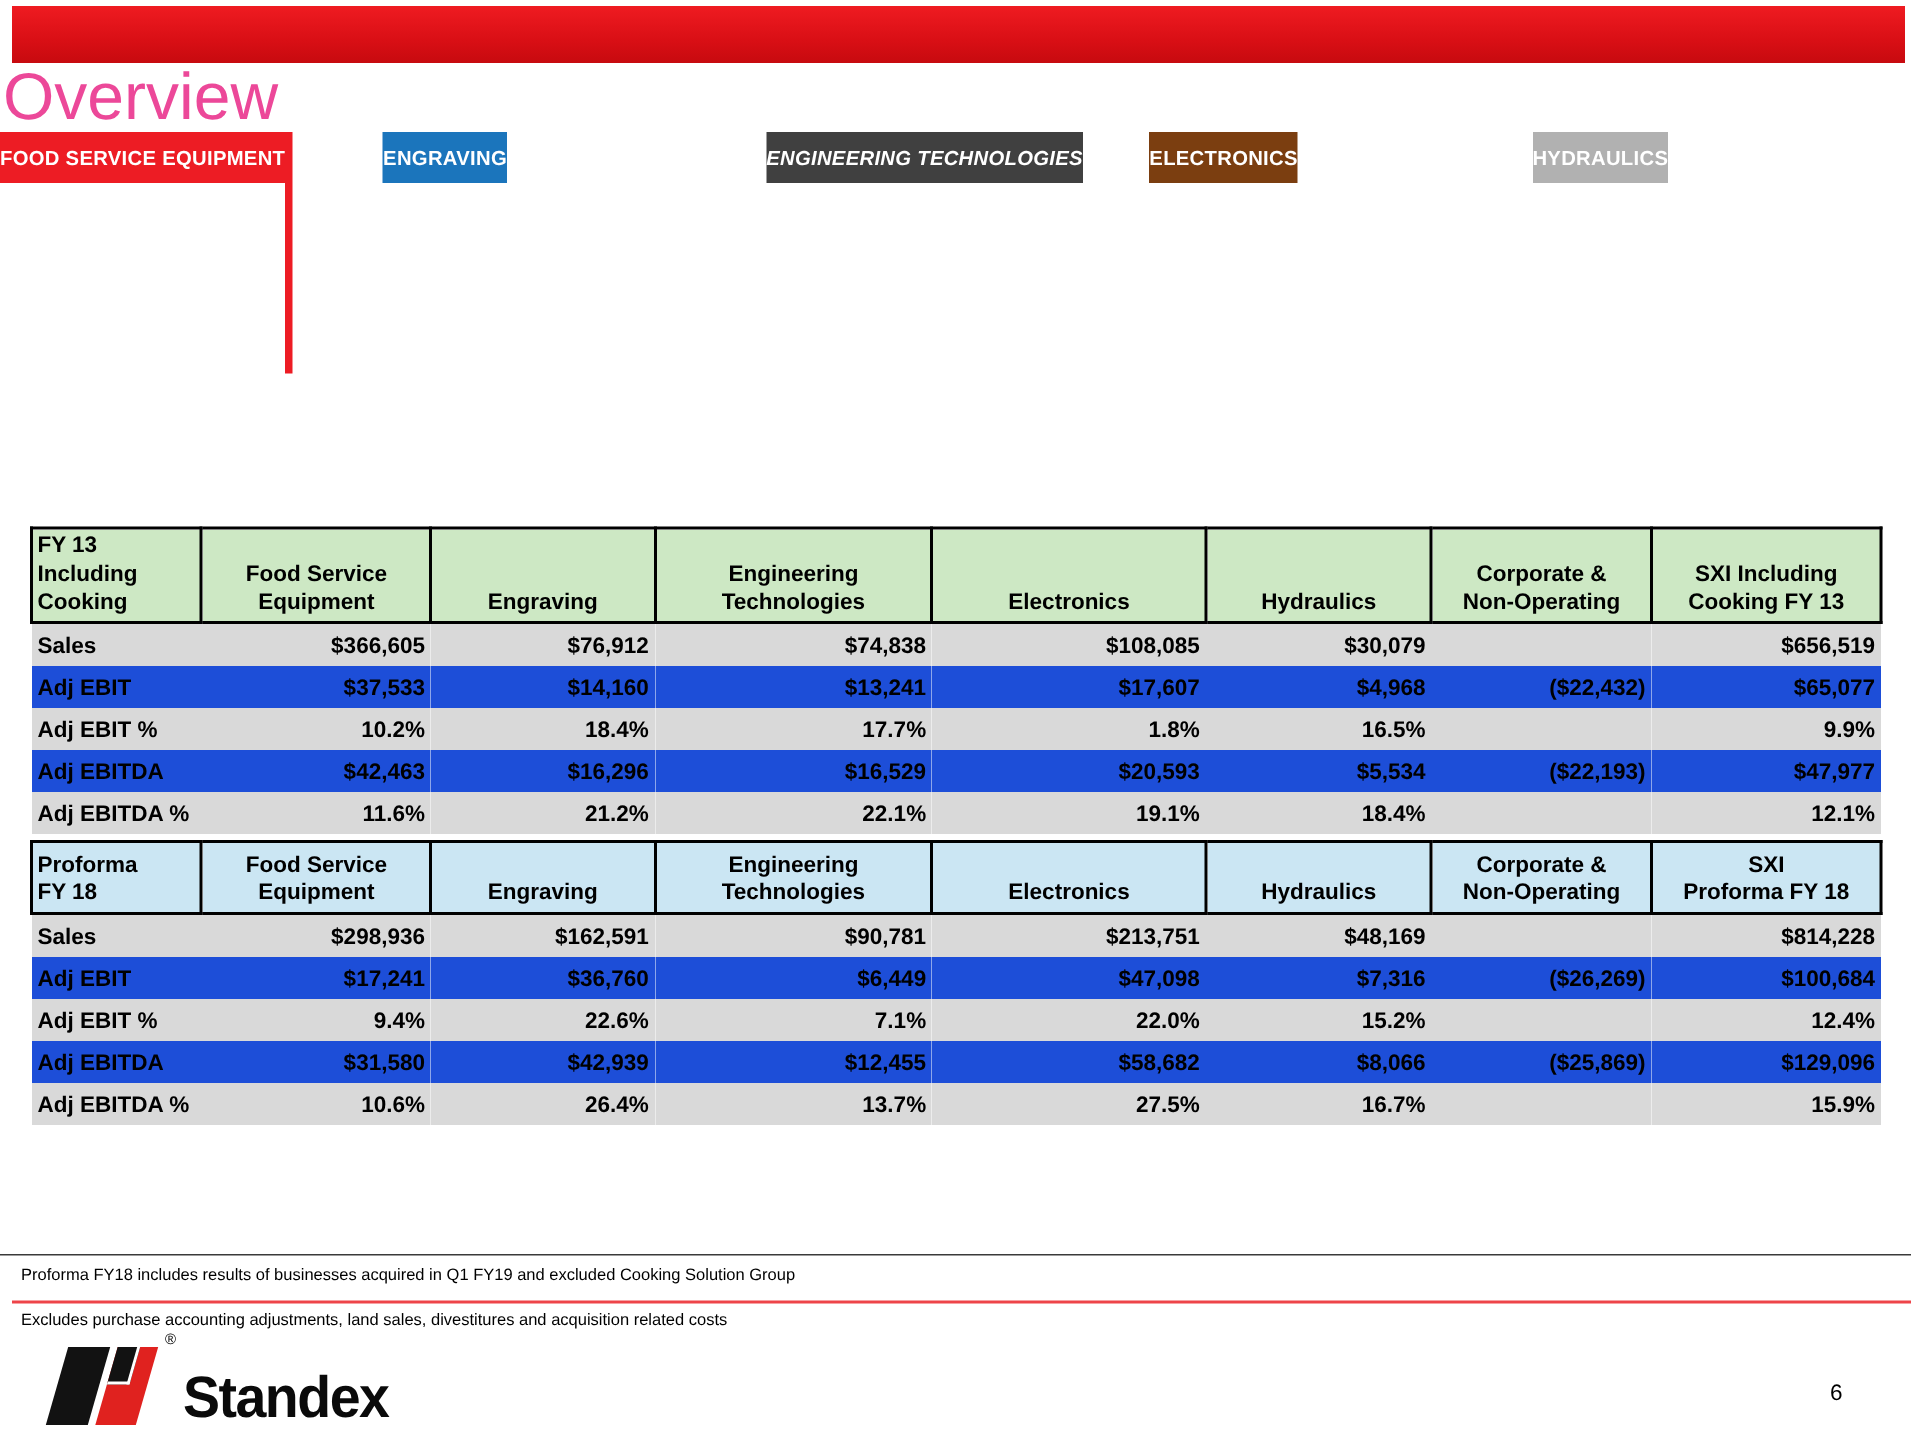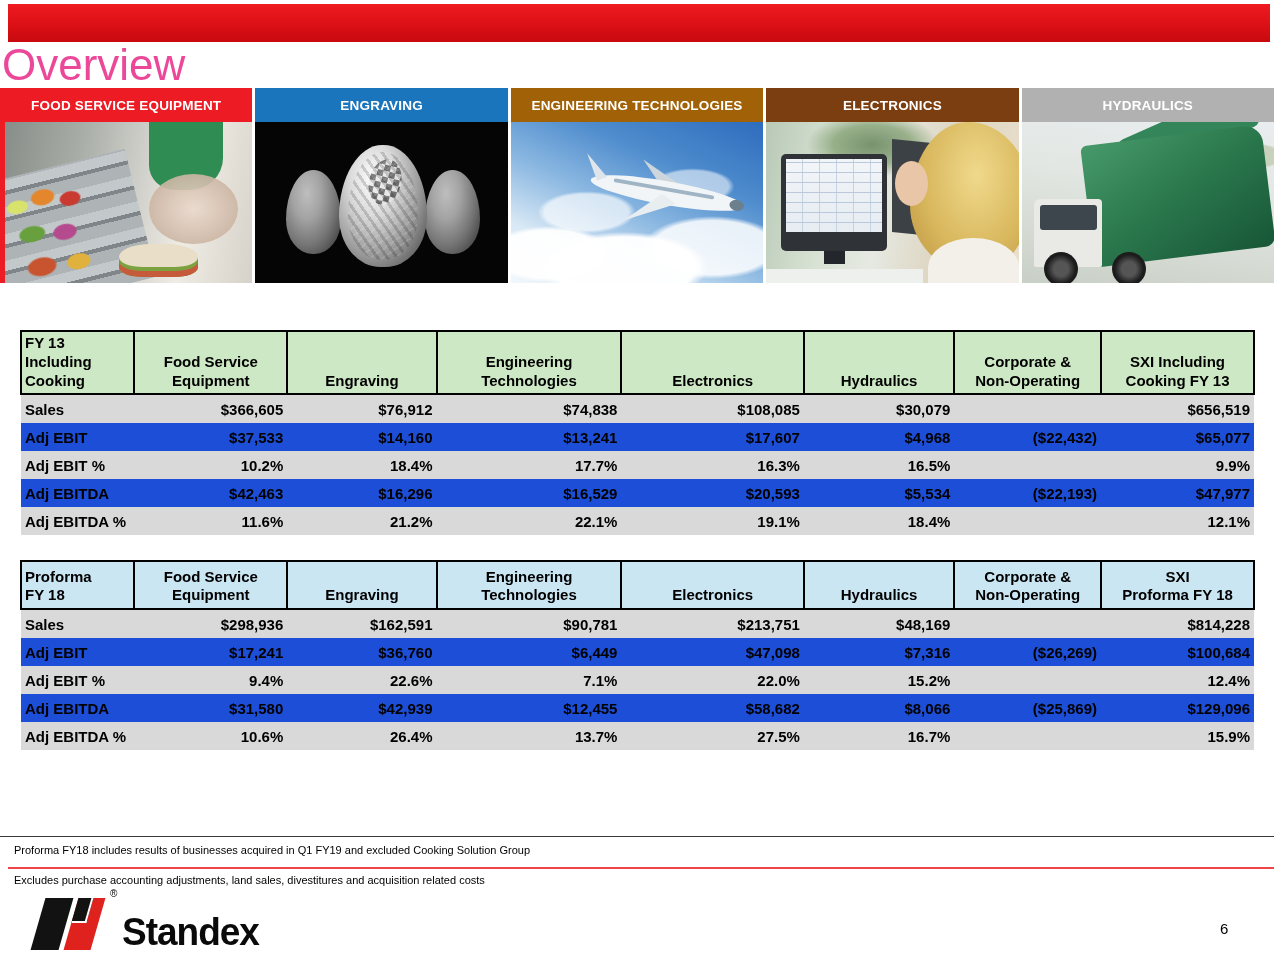--- a/index.html
+++ b/index.html
@@ -9,21 +9,21 @@
   }
 
   
   .top-bar { position:absolute; left:8px; top:4px; width:1262px; height:38px;
     background:linear-gradient(180deg,#ef1b21 0%,#d90f15 60%,#c70a0f 100%); }
   .title { position:absolute; left:2px; top:42px; margin:0; font-size:44px;
     font-weight:400; line-height:1.05; color:#ec4899; }
 
   
   .strip { position:absolute; left:0; top:88px; width:1274px; display:flex; gap:3px; }
-  .seg-col { flex:1 1 0; display:flex; flex-direction:column; min-width:0; }
+  .seg-col { flex:1 1 0; display:flex; flex-direction:row; min-width:0; }
   .tab { height:34px; display:flex; align-items:center; justify-content:center;
     color:#fff; font-weight:700; font-size:13.5px; letter-spacing:.2px; white-space:nowrap; }
   .photo { height:161px; position:relative; overflow:hidden; }
 
   
   .ph1 { border-left:5px solid #ed1c24;
     background:linear-gradient(100deg,#878d88 0%,#a7aca6 28%,#cfcfc9 52%,#efece5 72%,#d6d2c9 100%); }
   .ph1 .tray { position:absolute; left:-12%; top:28%; width:68%; height:82%;
     transform:rotate(-14deg);
     background:repeating-linear-gradient(0deg,#aeb4b6 0 12px,#7f8588 12px 16px,#c3c8ca 16px 26px); }
@@ -104,21 +104,21 @@
   .ph5 .cab { position:absolute; left:5%; bottom:10%; width:27%; height:42%;
     background:#e9eae6; border-radius:6px 4px 2px 2px; }
   .ph5 .cab::after { content:""; position:absolute; top:8%; left:8%; width:84%; height:38%;
     background:#3d464d; border-radius:3px; }
   .ph5 .wheel { position:absolute; bottom:-2%; width:34px; height:34px; border-radius:50%;
     background:radial-gradient(#555 0 30%,#1c1c1c 60%); }
   .ph5 .w1 { left:9%; } .ph5 .w2 { left:36%; }
 
   
   .tbl { position:absolute; left:20px; width:1235px; }
-  #table-0 { top:330px; } #table-1 { top:560px; }
+  #table-0 { top:351px; } #table-1 { top:560px; }
   .tbl table { width:100%; border-collapse:collapse; table-layout:fixed; }
   .tbl td { font-weight:700; font-size:15px; color:#000; overflow:hidden; }
   .tbl .hd { border:2px solid #000; vertical-align:bottom; text-align:center;
     padding:2px 2px 3px; line-height:1.25; height:48px; box-sizing:border-box; }
   .tbl .corner { text-align:left; padding-left:3px; }
   .tbl .lbl { height:26px; vertical-align:middle; padding-left:4px; }
   .tbl .val { height:26px; vertical-align:middle; text-align:right; padding-right:4px; }
   .tbl tr.g td { background:#d9d9d9; }
   .tbl tr.w td { background:#1d4ed8; }
 
@@ -161,21 +161,21 @@
     </div>
     <div class="seg-col">
       <div class="tab" style="background: rgb(27, 117, 188);">ENGRAVING</div>
       <div class="photo ph2" id="photo-1" title="engraved metallic eggs on black background">
     <div class="egg l"></div>
     <div class="egg r"></div>
     <div class="egg c"></div>
   </div>
     </div>
     <div class="seg-col">
-      <div class="tab" style="background: #a16207;">ENGINEERING TECHNOLOGIES</div>
+      <div class="tab" style="background: #404040; font-style: italic;">ENGINEERING TECHNOLOGIES</div>
       <div class="photo ph3" id="photo-2" title="airliner climbing through clouds">
     <div class="clouds"></div>
     <svg viewBox="0 0 200 80">
       <path d="M95 36 L68 8 L116 30 Z" fill="#cdd6dd"></path>
       <ellipse cx="100" cy="40" rx="85" ry="13" fill="#f2f5f7"></ellipse>
       <path d="M22 40 L6 12 L32 34 Z" fill="#dfe5ea"></path>
       <path d="M95 42 L58 78 L112 50 Z" fill="#e8edf0"></path>
       <rect x="40" y="34" width="112" height="4" rx="2" fill="#9fb4c4"></rect>
       <ellipse cx="178" cy="40" rx="8" ry="6" fill="#6c7f8d"></ellipse>
     </svg>
@@ -249,21 +249,21 @@
           <td class="val">$17,607</td>
           <td class="val">$4,968</td>
           <td class="val">($22,432)</td>
           <td class="val">$65,077</td>
         </tr>
         <tr class="g">
           <td class="lbl">Adj EBIT %</td>
           <td class="val">10.2%</td>
           <td class="val">18.4%</td>
           <td class="val">17.7%</td>
-          <td class="val">16.3%</td>
+          <td class="val">1.8%</td>
           <td class="val">16.5%</td>
           <td class="val"></td>
           <td class="val">9.9%</td>
         </tr>
         <tr class="w">
           <td class="lbl">Adj EBITDA</td>
           <td class="val">$42,463</td>
           <td class="val">$16,296</td>
           <td class="val">$16,529</td>
           <td class="val">$20,593</td>

